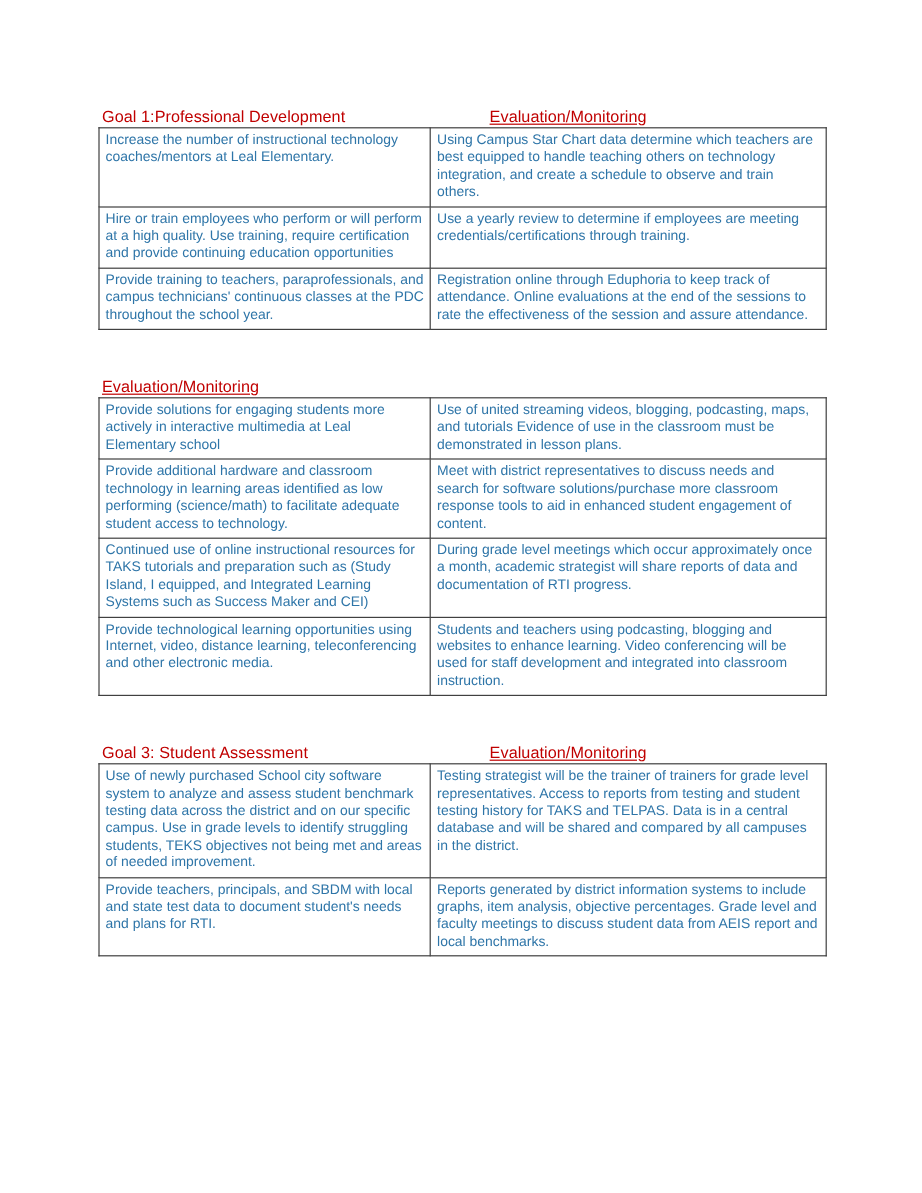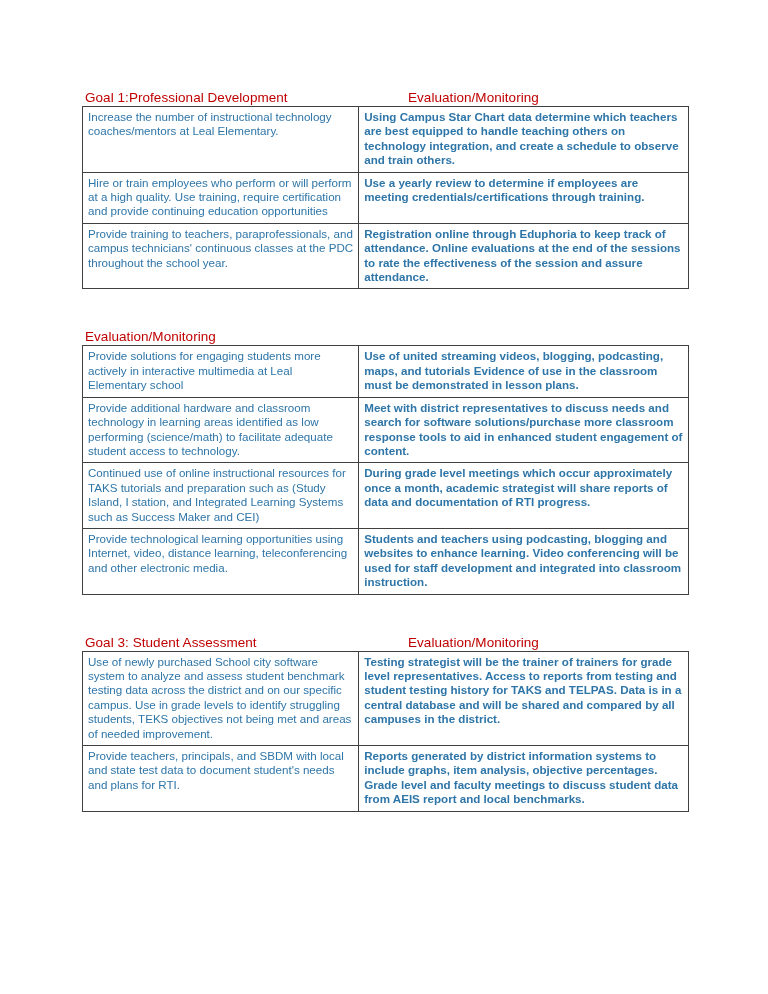--- a/index.html
+++ b/index.html
@@ -48,20 +48,21 @@
     line-height: 15px;
     white-space: nowrap;
     letter-spacing: 0.05px;
   }
   .goal-title.left {
     width: 323px;
     flex: 0 0 323px;
   }
   .goal-title.right {
     flex: 1 1 auto;
+    text-decoration: underline;
   }
   
   table.goal-table {
     width: 607px;
     border-collapse: collapse;
     table-layout: fixed;
     border: 1px solid #404040;
   }
   table.goal-table td {
     border: 1px solid #404040;
@@ -70,21 +71,20 @@
     font-size: 11.6px;
     line-height: 14.4px;
     padding: 3px 5px 4px 5px;
     box-sizing: border-box;
   }
   td.col-goal {
     width: 253px;
   }
   td.col-eval {
     width: 302px;
-    font-weight: bold;
   }
   .cell-text {
     display: block;
     white-space: pre-line;
   }
 </style>
 </head>
 <body>
 
 <div class="page">
@@ -142,21 +142,21 @@
           <tr>
             <td class="col-goal">
               <span class="cell-text">Provide additional hardware and classroom technology in learning areas identified as low performing (science/math) to facilitate adequate student access to technology.</span>
             </td>
             <td class="col-eval">
               <span class="cell-text">Meet with district representatives to discuss needs and search for software solutions/purchase more classroom response tools to aid in enhanced student engagement of content.</span>
             </td>
           </tr>
           <tr>
             <td class="col-goal">
-              <span class="cell-text">Continued use of online instructional resources for TAKS tutorials and preparation such as (Study Island, I station, and Integrated Learning Systems such as Success Maker and CEI)</span>
+              <span class="cell-text">Continued use of online instructional resources for TAKS tutorials and preparation such as (Study Island, I equipped, and Integrated Learning Systems such as Success Maker and CEI)</span>
             </td>
             <td class="col-eval">
               <span class="cell-text">During grade level meetings which occur approximately once a month, academic strategist will share reports of data and documentation of RTI progress.</span>
             </td>
           </tr>
           <tr>
             <td class="col-goal">
               <span class="cell-text">Provide technological learning opportunities using Internet, video, distance learning, teleconferencing and other electronic media.</span>
             </td>
             <td class="col-eval">

